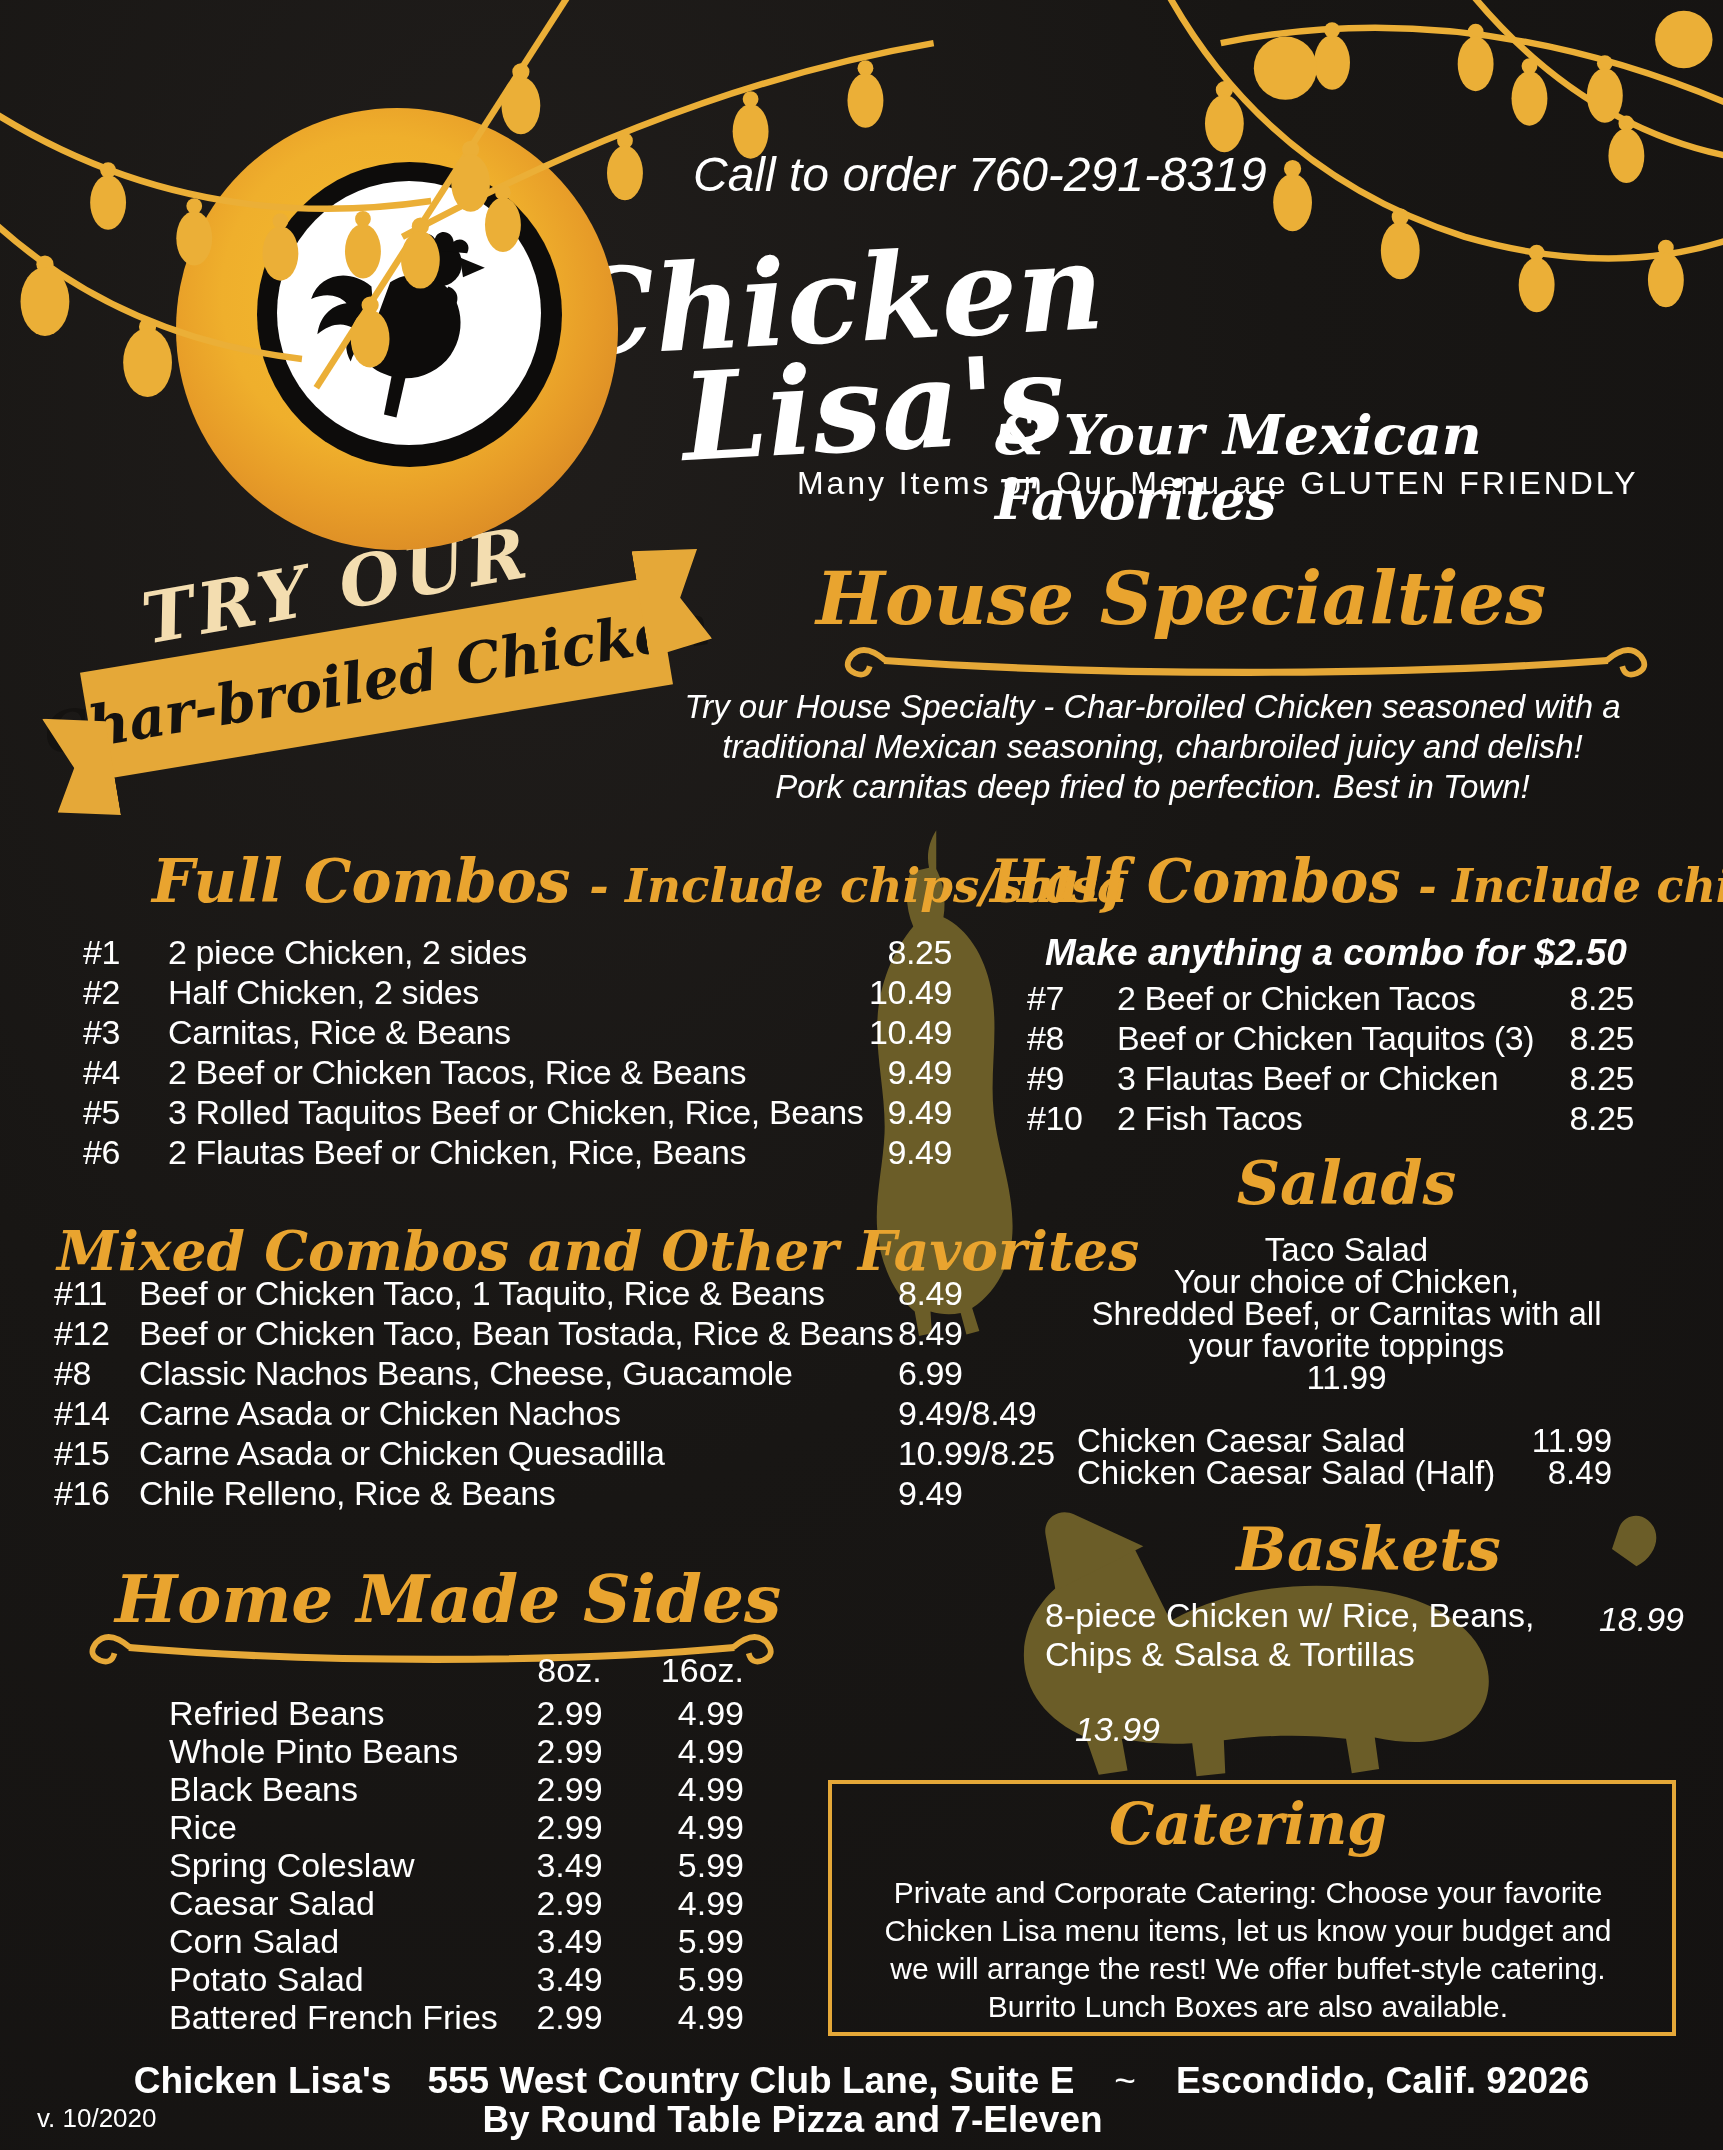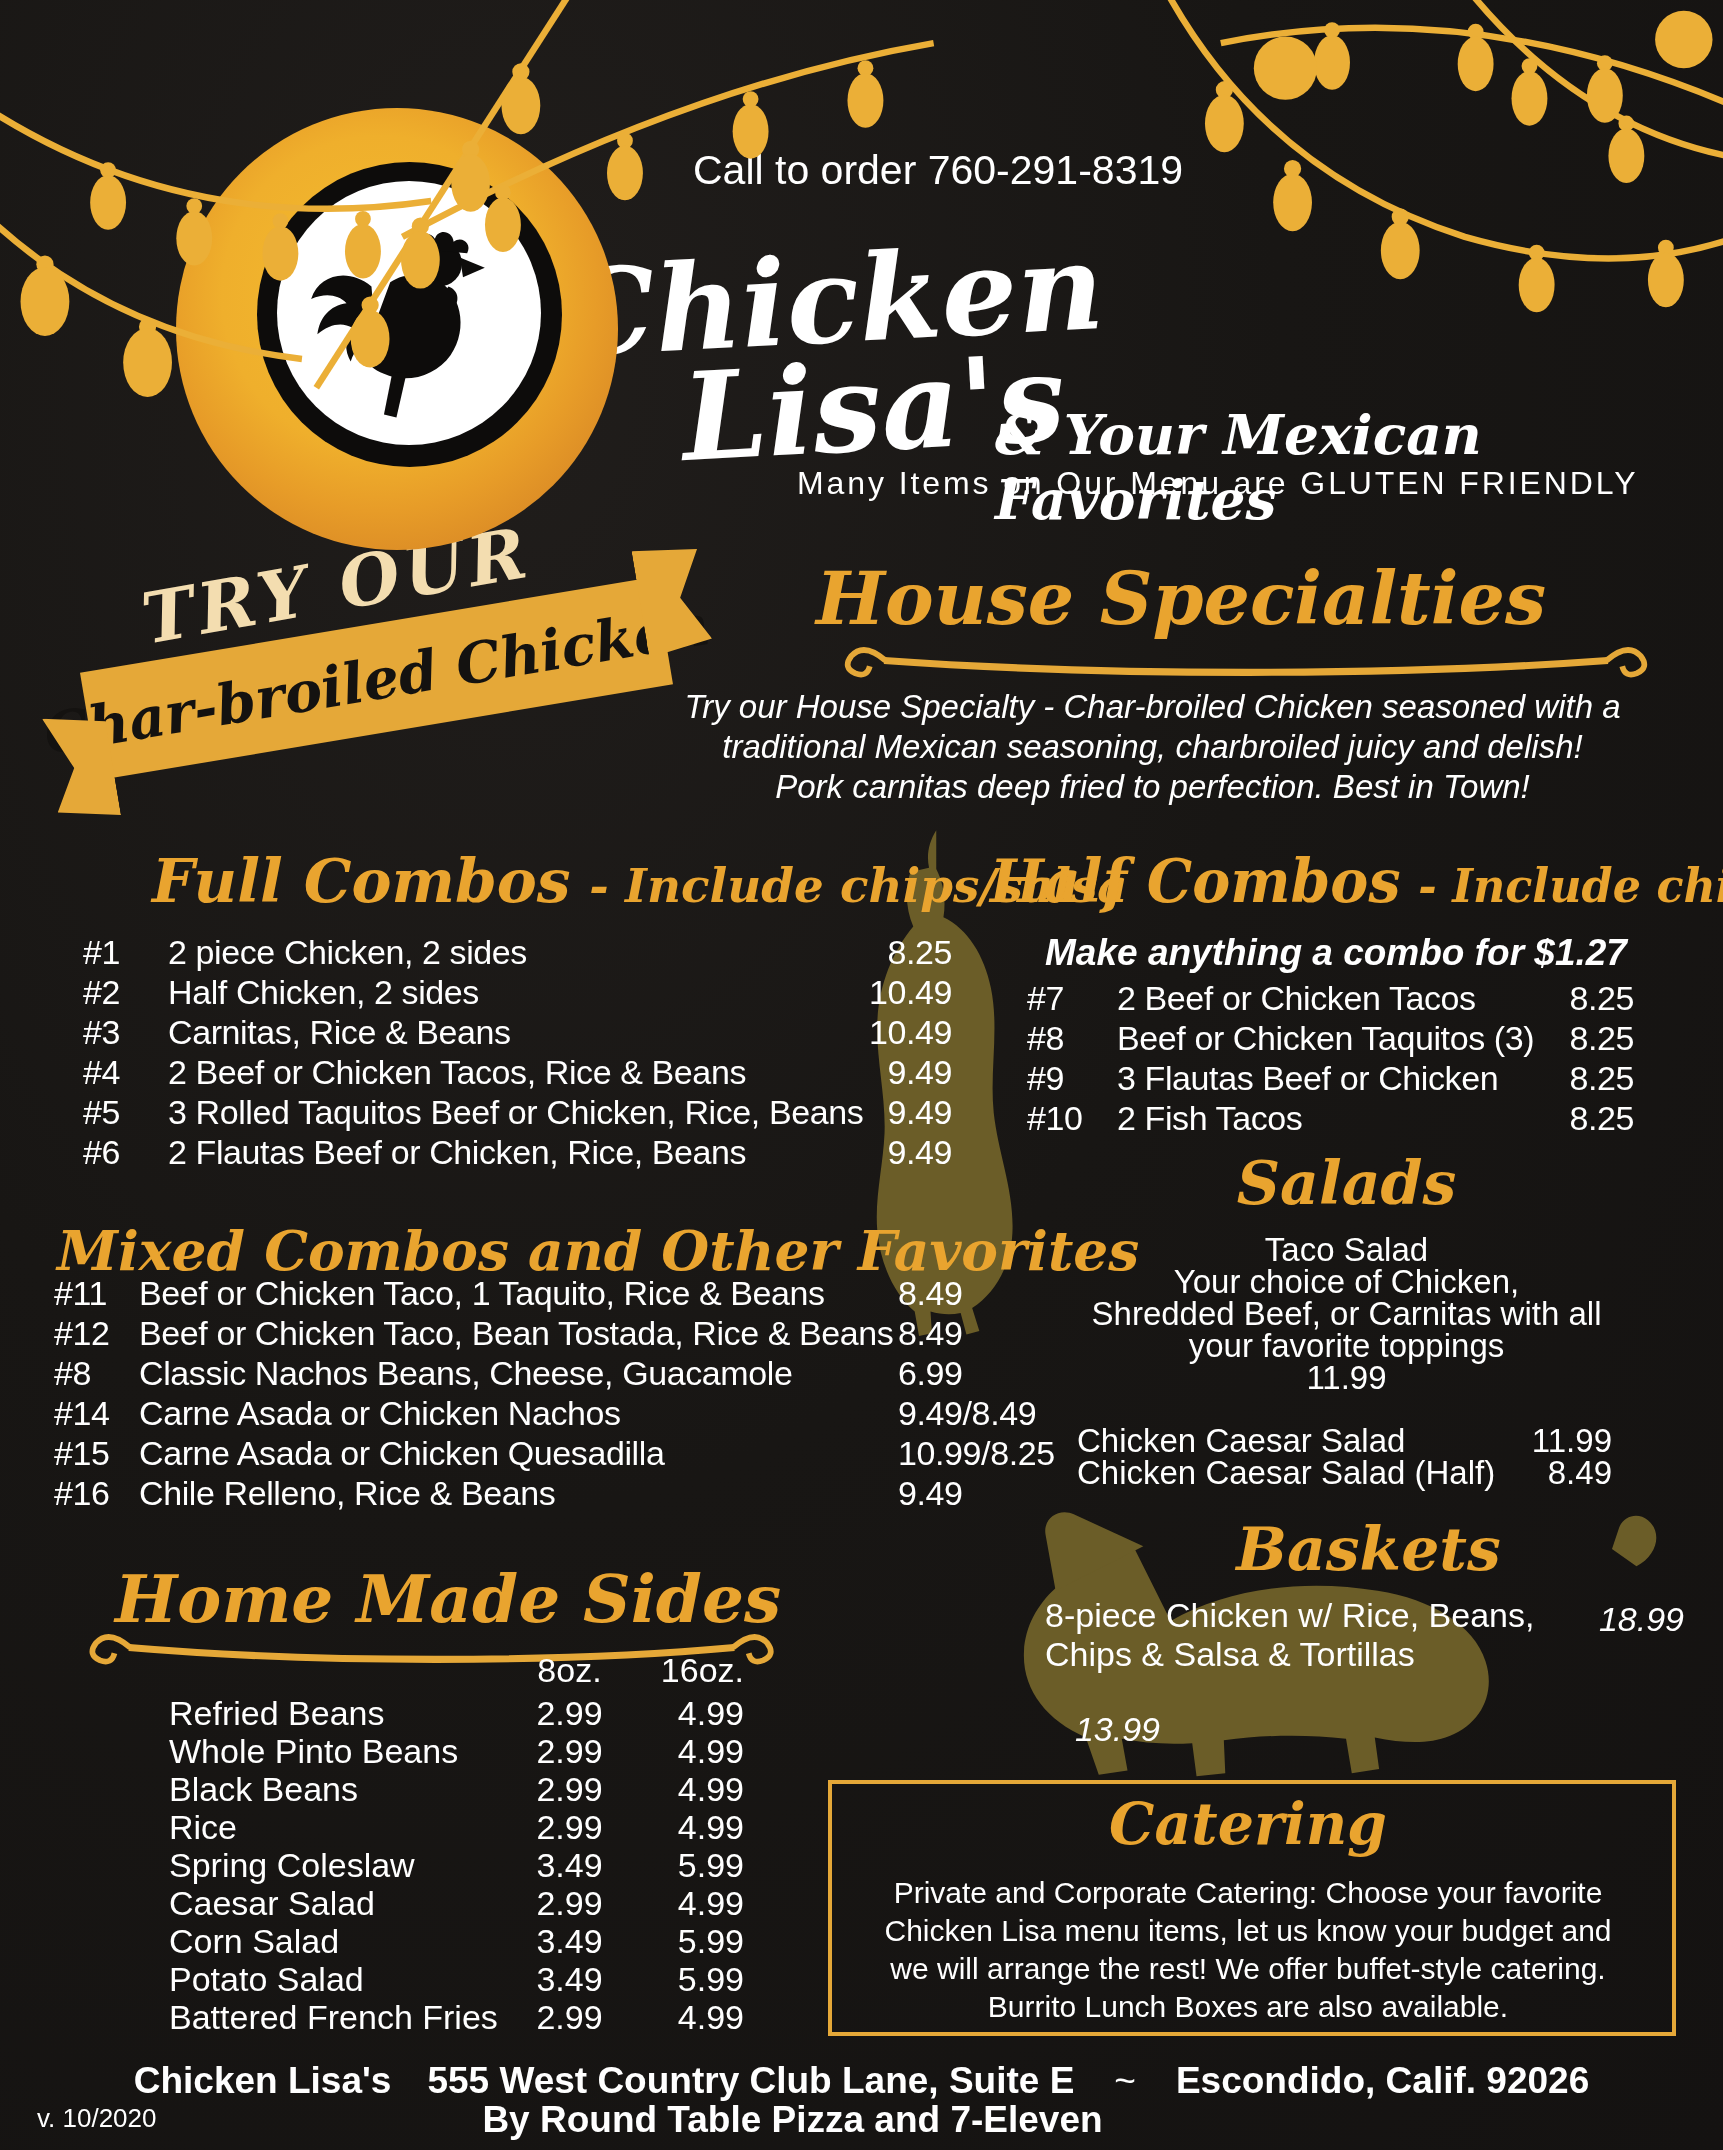--- a/index.html
+++ b/index.html
@@ -132,21 +132,21 @@
         <path d="M108 44c-6-12 8-20 15-10 3-10 17-8 18 3 8-6 18 2 13 11z"></path>
         <path d="M147 52l24 10-21 9z"></path>
         <path d="M136 80c9 3 12 14 4 21-7-4-10-14-4-21z"></path>
         <path d="M122 72c26 12 34 48 16 74-14 20-42 28-64 18-10-4-16-10-20-18l26-70c12-8 28-10 42-4z"></path>
         <path d="M62 80C40 62 12 68 4 92c14-6 26-4 34 4-16 2-26 14-28 30 12-10 24-12 34-6-8 10-8 22-2 32 4-12 12-20 24-22z"></path>
         <path d="M96 162l-10 44-12-3 8-40z"></path>
       </g>
     </svg>
   </div>
 
-  <div class="abs z3" style="left:693px;top:147px;font-size:41px;">Call to order 760-291-8319</div>
+  <div class="abs z3" style="left:693px;top:147px;font-size:48px;font-style:italic;">Call to order 760-291-8319</div>
   <div class="abs z3 script" style="left:560px;top:230px;font-size:119px;transform:rotate(-3deg);">Chicken</div>
   <div class="abs z3 script" style="left:682px;top:336px;font-size:121px;transform:rotate(-3deg);">Lisa's</div>
   <div class="abs z3 script" style="left:995px;top:402px;font-size:55px;">&amp; Your Mexican Favorites</div>
   <div class="abs z3" style="left:797px;top:465px;font-size:32px;letter-spacing:2.9px;">Many Items on Our Menu are GLUTEN FRIENDLY</div>
 
   <div class="abs z3 script" style="left:140px;top:544px;font-size:70px;color:#F3DDB0;transform:rotate(-10deg);letter-spacing:4.3px;">TRY OUR</div>
   <div class="ribbon">
     <span class="ribbon-text">Char-broiled Chicken</span>
   </div>
 
@@ -194,21 +194,21 @@
     <div class="mrow">
         <span class="mnum">#6</span>
         <span class="mname">2 Flautas Beef or Chicken, Rice, Beans</span>
         <span class="mprice-r">9.49</span>
       </div>
   </div>
 
   <div class="abs sec-head" style="left:990px;top:846px;font-size:60px;transform:scaleX(.95);transform-origin:left;">
     <span>Half Combos</span><span class="sec-sub">- Include chips/salsa</span>
   </div>
-  <div class="abs z3 center" style="left:1027px;top:932px;width:618px;font-size:37px;font-weight:bold;font-style:italic;">Make anything a combo for $1.27</div>
+  <div class="abs z3 center" style="left:1027px;top:932px;width:618px;font-size:37px;font-weight:bold;font-style:italic;">Make anything a combo for $2.50</div>
   <div class="list" style="left:1027px;top:978px;width:607px;">
     <div class="mrow" style="height:40px;">
         <span class="mnum" style="width:90px;">#7</span>
         <span class="mname">2 Beef or Chicken Tacos</span>
         <span class="mprice-r" style="width:108px;">8.25</span>
       </div>
     <div class="mrow" style="height:40px;">
         <span class="mnum" style="width:90px;">#8</span>
         <span class="mname">Beef or Chicken Taquitos (3)</span>
         <span class="mprice-r" style="width:108px;">8.25</span>

